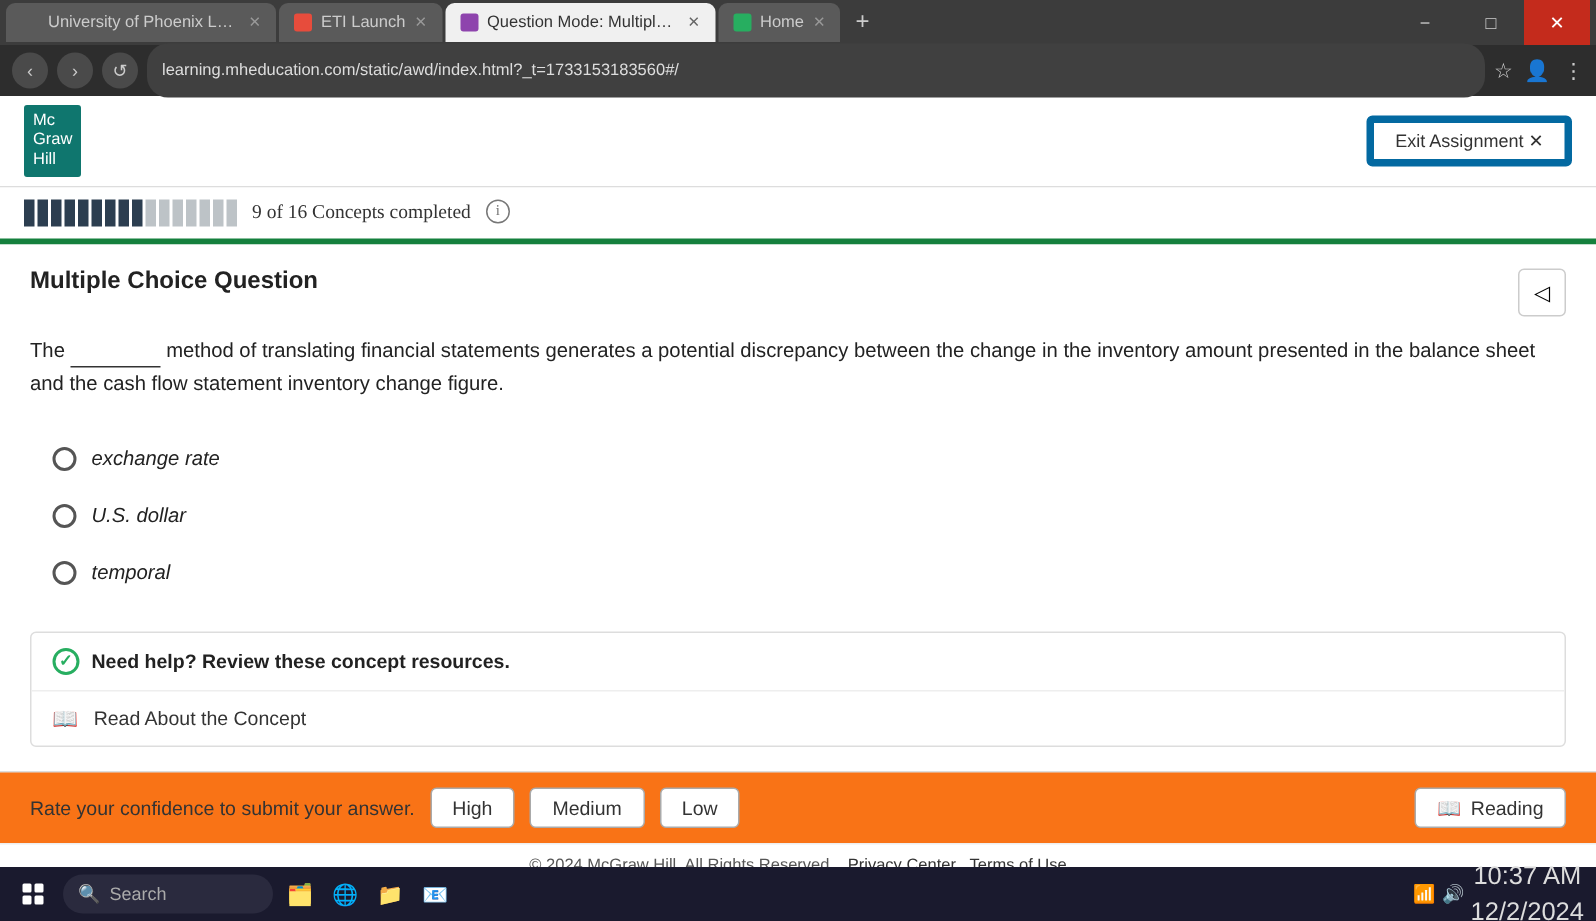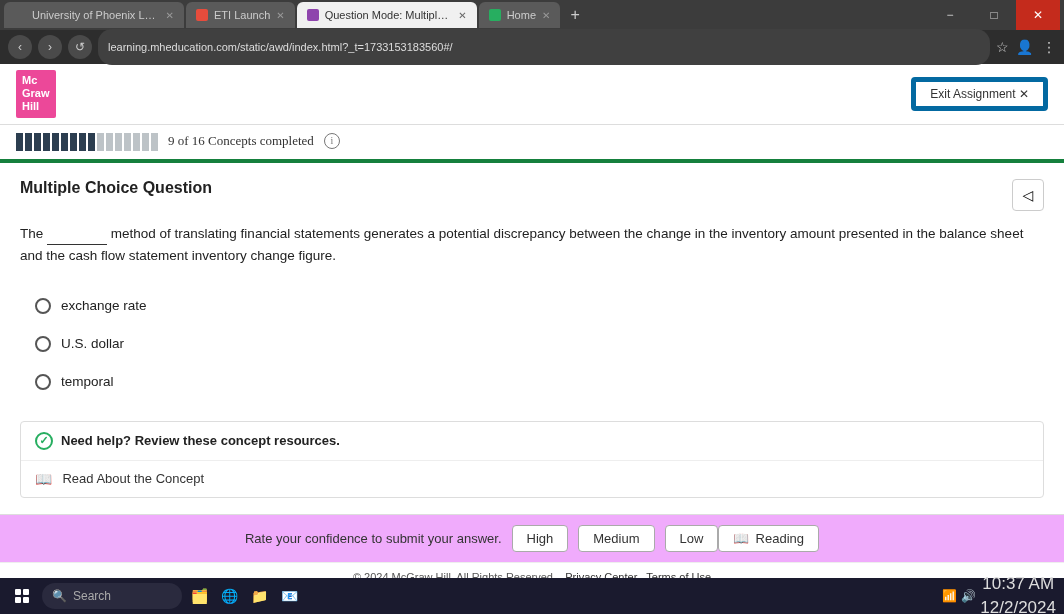--- a/index.html
+++ b/index.html
@@ -119,23 +119,23 @@
     .mgh-header {
       background: white;
       display: flex;
       align-items: center;
       justify-content: space-between;
       padding: 6px 16px;
       border-bottom: 1px solid #ddd;
     }
 
     .mgh-logo {
-      background: #ec4899;
+      background: #0f766e;
       color: white;
-      font-weight: bold;
+      font-weight: normal;
       font-size: 11px;
       padding: 4px 6px;
       border-radius: 2px;
       line-height: 1.2;
     }
 
     .exit-btn {
       background: white;
       border: 5px solid #0369a1;
       border-radius: 4px;
@@ -251,20 +251,21 @@
     .option-item {
       display: flex;
       align-items: center;
       gap: 10px;
       padding: 10px 14px;
       font-size: 13.5px;
       color: #222;
       cursor: pointer;
       border: 1px solid transparent;
       border-radius: 4px;
+      font-style: italic;
     }
 
     .option-item.selected {
       border: 1px solid #ccc;
       background: #fafafa;
     }
 
     .radio-outer {
       width: 16px;
       height: 16px;
@@ -324,26 +325,26 @@
       cursor: pointer;
     }
 
     .book-icon {
       font-size: 14px;
       color: #555;
     }
 
     
     .question-footer {
-      background: #f0abfc;
+      background: #f97316;
       border-top: 1px solid #ddd;
       padding: 10px 20px;
       display: flex;
       align-items: center;
-      justify-content: center;
+      justify-content: space-between;
     }
 
     .footer-left {
       display: flex;
       align-items: center;
       gap: 10px;
     }
 
     .footer-label {
       font-size: 13px;

